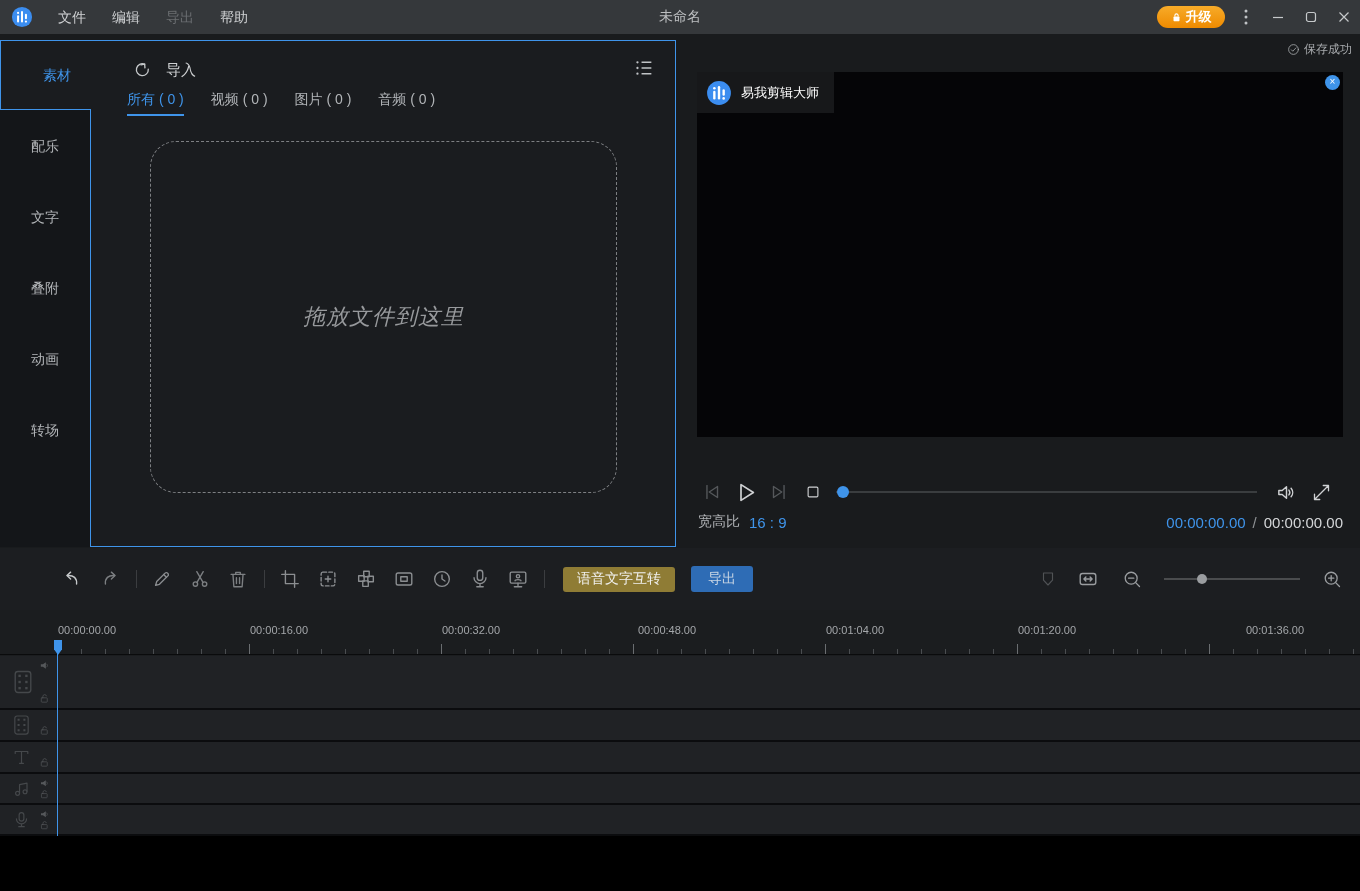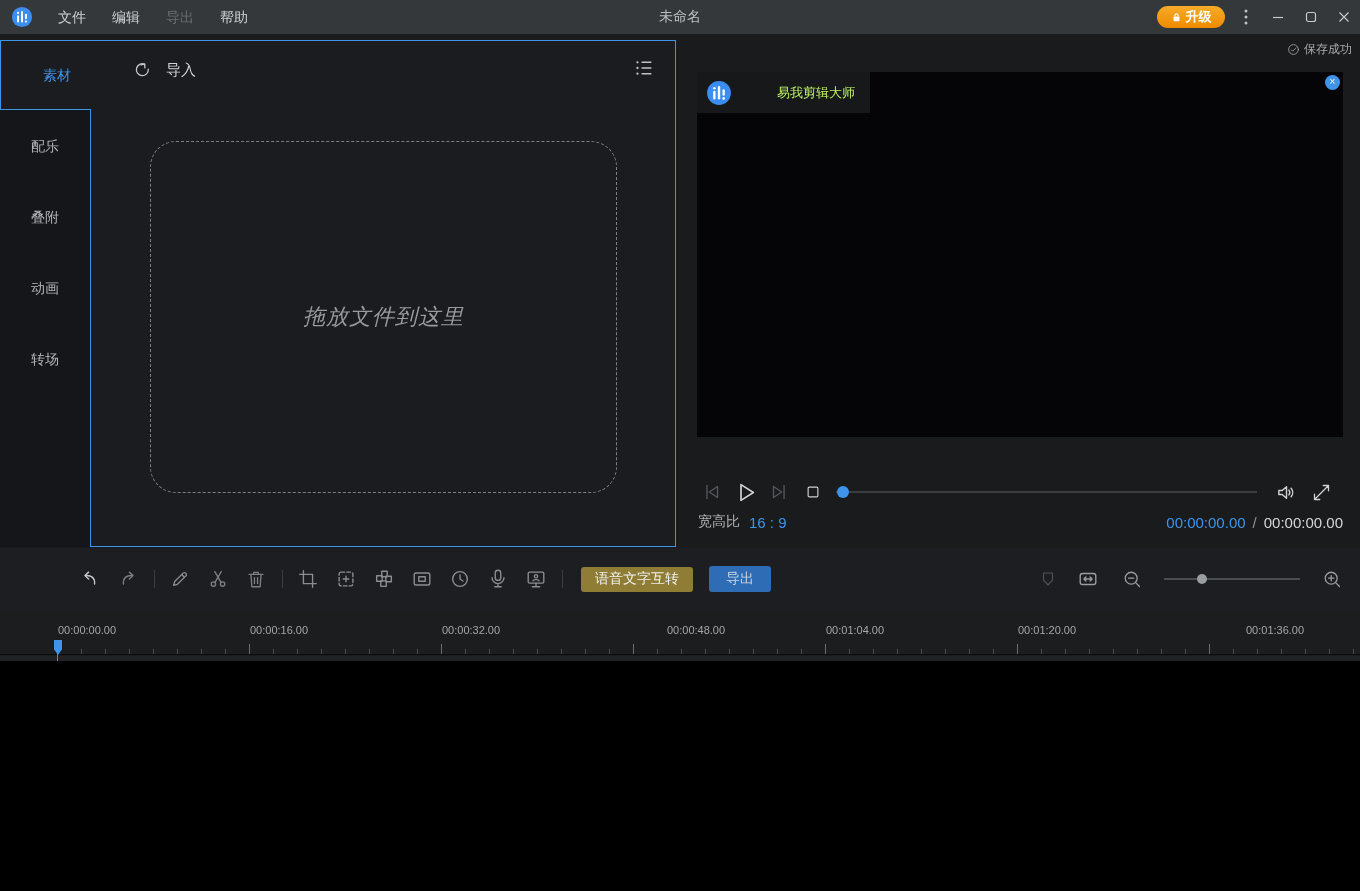--- a/index.html
+++ b/index.html
@@ -6,21 +6,21 @@
     --accent:#3f94ea;
     --orange1:#f7ab29; --orange2:#ee8a00;
     --speech:#8f7c35; --export:#2e6cb5;
     --title-bg:#35383b; --panel-bg:#1a1c1f; --side-bg:#141619;
     --bottom-bg:#1c1e21; --track-bg:#202225; --sep:#0b0c0e;
     --icon-dim:#7c7f82; --icon-mid:#8b8e91; --icon-bright:#c6c9cb;
     --txt-gray:#b2b5b8;
   }
   *{margin:0;padding:0;box-sizing:border-box;}
   html,body{background:#000;}
-  .app{position:relative;width:1360px;height:661px;background:#191b1d;overflow:hidden;
+  .app{position:relative;width:1360px;height:836px;background:#191b1d;overflow:hidden;
        font-family:"Liberation Sans",sans-serif;-webkit-font-smoothing:antialiased;}
   svg{display:block;}
   .ic{stroke:currentColor;fill:none;stroke-width:1.5;stroke-linecap:round;stroke-linejoin:round;}
 
   
   .titlebar{position:absolute;left:0;top:0;width:1360px;height:34px;background:var(--title-bg);
             display:flex;align-items:center;z-index:30;}
   .app-logo{width:22px;height:22px;margin-left:11px;}
   .menus{display:flex;margin-left:12px;}
   .menu-item{padding:0 13px;font-size:14px;color:#cfd1d3;line-height:34px;cursor:default;}
@@ -55,21 +55,21 @@
   .dropzone{position:absolute;left:60px;top:100px;width:467px;height:352px;border:1px dashed #7d7f82;
             border-radius:26px;display:flex;align-items:center;justify-content:center;}
   .dropzone-text{font-size:22px;font-style:italic;color:#97999c;letter-spacing:1px;}
 
   
   .save-status{position:absolute;right:8px;top:41px;display:flex;align-items:center;gap:4px;
                color:#a8abae;font-size:12px;justify-content:space-between;}
   .video-stage{position:absolute;left:697px;top:72px;width:646px;height:365px;background:#050507;}
   .watermark{position:absolute;left:0;top:0;height:41px;padding:0 15px 0 9px;background:#17181a;
              display:flex;align-items:center;gap:9px;}
-  .wm-text{font-size:13px;color:#bef264;margin-left:36px;}
+  .wm-text{font-size:13px;color:#ffffff;}
   .wm-logo{width:26px;height:26px;}
   .wm-close{position:absolute;right:3px;top:3px;width:15px;height:15px;border-radius:50%;
             background:var(--accent);color:#fff;font-size:10px;line-height:14px;text-align:center;cursor:pointer;}
   .preview-controls{position:absolute;left:697px;top:478px;width:646px;height:28px;
                     display:flex;align-items:center;}
   .pc-btn{display:flex;align-items:center;justify-content:center;cursor:pointer;}
   .pc-btn.disabled{color:#55585b;cursor:default;}
   .pc-btn.enabled{color:#cfd1d3;}
   .seek{position:relative;flex:1;height:12px;margin:0 18px 0 14px;}
   .seek-track{position:absolute;left:0;right:0;top:5px;height:2px;background:#3a3d3f;}
@@ -77,21 +77,21 @@
   .preview-info{position:absolute;left:698px;top:513px;width:645px;display:flex;align-items:center;}
   .aspect-label{font-size:14px;color:var(--txt-gray);}
   .aspect-value{font-size:15px;color:var(--accent);margin-left:9px;cursor:pointer;}
   .time-group{margin-left:auto;font-size:15px;display:flex;align-items:center;}
   .time-current{color:var(--accent);}
   .time-sep{color:#8f9295;margin:0 7px;}
   .time-total{color:#d4d6d8;}
 
   
   .toolbar{position:absolute;left:0;top:548px;width:1360px;height:62px;background:var(--bottom-bg);
-           display:flex;align-items:center;padding-left:78px;}
+           display:flex;align-items:center;padding-left:60px;}
   .tool-btn{width:24px;height:24px;margin-right:14px;color:var(--icon-mid);cursor:pointer;
             display:flex;align-items:center;justify-content:center;}
   .tool-btn.bright{color:var(--icon-bright);}
   .tool-btn.dim{color:var(--icon-dim);}
   .tool-sep{width:1px;height:18px;background:#3b3d40;margin:0 13px 0 0;}
   .speech-btn{height:25px;padding:0 14px;border-radius:3px;background:var(--speech);color:#f0f0ee;
               font-size:14px;border:none;margin-left:5px;cursor:pointer;font-family:inherit;}
   .export-btn{height:26px;width:62px;border-radius:3px;background:var(--export);color:#c9d6e4;
               font-size:14px;border:none;margin-left:16px;cursor:pointer;font-family:inherit;}
   .toolbar-right{margin-left:auto;display:flex;align-items:center;padding-right:16px;}
@@ -223,20 +223,21 @@
       </div>
     </div>
   </div>
 
   <div class="tab-notch"></div>
   <div class="sidebar-col"></div>
   <div class="sidebar-items">
 
   <div class="sidebar-item active">素材</div>
       <div class="sidebar-item">配乐</div>
+      <div class="sidebar-item">文字</div>
       <div class="sidebar-item">叠附</div>
       <div class="sidebar-item">动画</div>
       <div class="sidebar-item">转场</div>
     </div>
 
   <div class="media-content">
     <div class="import-row">
       <svg width="21" height="21" viewBox="0 0 24 24" class="ic">
         <path d="M14.5 4.8A6.8 6.8 0 1 0 18.6 10.5"></path>
         <path d="M14.8 9l-.3-4.2L10.3 5.6"></path>
@@ -244,20 +245,27 @@
       <span class="import-label">导入</span>
     </div>
     <div class="listview-btn">
       <svg width="20" height="18" viewBox="0 0 24 22">
         <circle cx="4" cy="4" r="1.4" fill="currentColor"></circle>
           <circle cx="4" cy="11" r="1.4" fill="currentColor"></circle>
           <circle cx="4" cy="18" r="1.4" fill="currentColor"></circle>
         <path d="M9 4h12M9 11h12M9 18h12" stroke="currentColor" stroke-width="1.6"></path>
       </svg>
     </div>
+    <div class="media-tabs">
+
+    <div class="media-tab active">所有 ( 0 )</div>
+        <div class="media-tab">视频 ( 0 )</div>
+        <div class="media-tab">图片 ( 0 )</div>
+        <div class="media-tab">音频 ( 0 )</div>
+      </div>
     <div class="dropzone">
       <span class="dropzone-text">拖放文件到这里</span>
     </div>
   </div>
 
   <div class="save-status">
     <svg width="13" height="13" viewBox="0 0 24 24" class="ic">
       <circle cx="12" cy="12" r="9"></circle>
         <path d="M8 12.5l2.7 2.7L16.5 9"></path>
     </svg>
@@ -436,21 +444,21 @@
     </div>
   </div>
 
   <div class="timeline">
     <div class="ruler">
       <div id="ruler-labels">
 
       <span class="ruler-label" style="left: 58px;">00:00:00.00</span>
           <span class="ruler-label" style="left: 250px;">00:00:16.00</span>
           <span class="ruler-label" style="left: 442px;">00:00:32.00</span>
-          <span class="ruler-label" style="left: 667px;">00:00:48.00</span>
+          <span class="ruler-label" style="left: 638px;">00:00:48.00</span>
           <span class="ruler-label" style="left: 826px;">00:01:04.00</span>
           <span class="ruler-label" style="left: 1018px;">00:01:20.00</span>
           <span class="ruler-label" style="left: 1210px; padding-left: 36px;">00:01:36.00</span>
         </div>
       <div id="ruler-ticks">
           <div class="tick major" style="left: 57px;"></div>
           <div class="tick" style="left: 81px;"></div>
           <div class="tick" style="left: 105px;"></div>
           <div class="tick" style="left: 129px;"></div>
           <div class="tick" style="left: 153px;"></div>

